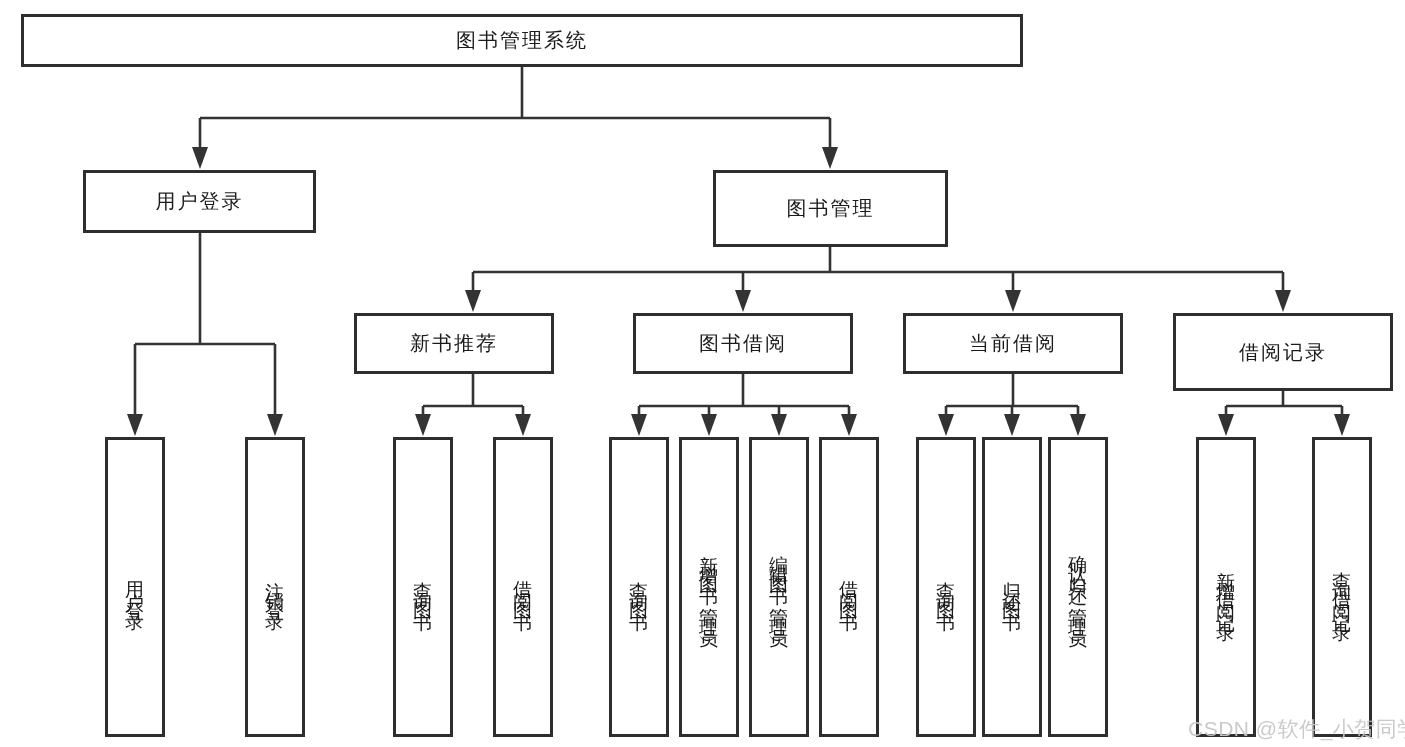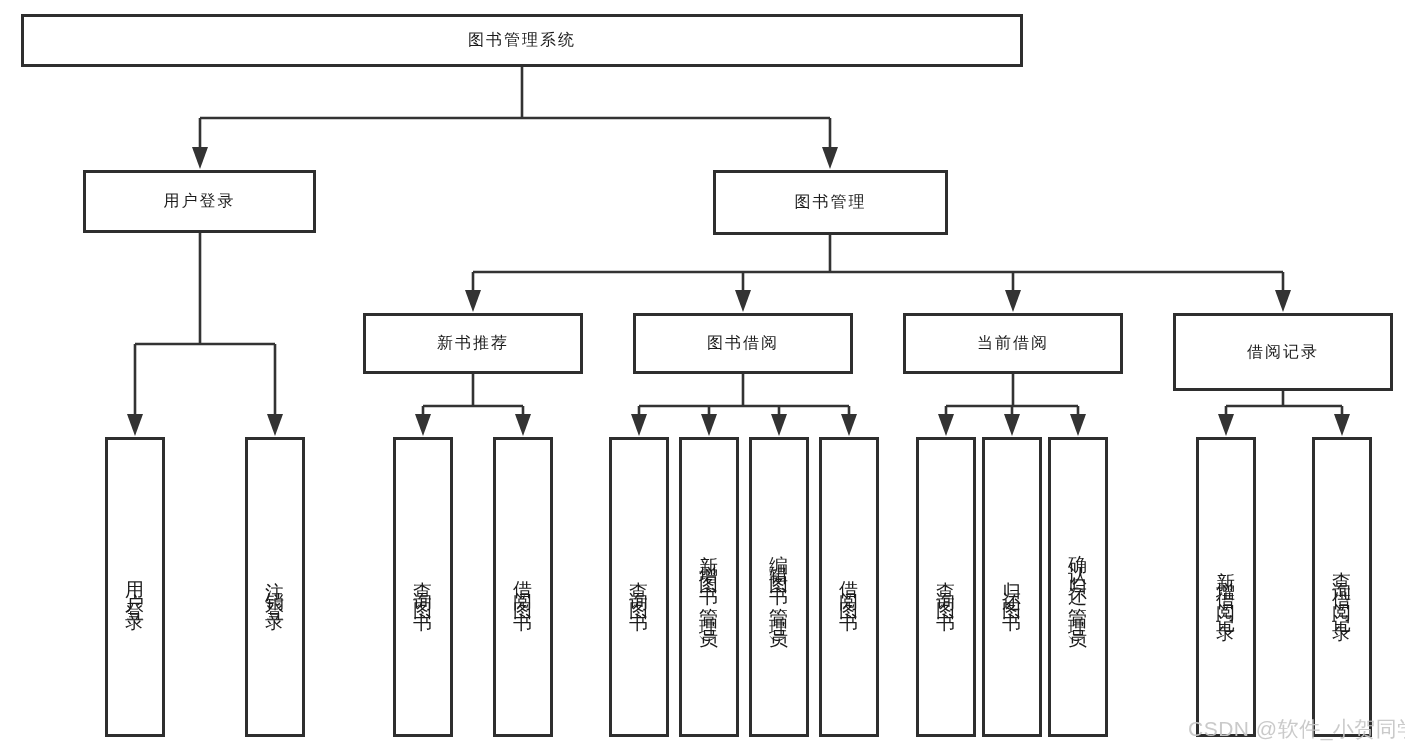--- a/index.html
+++ b/index.html
@@ -6,21 +6,21 @@
   .canvas {
     position:relative; width:1405px; height:747px; background:#ffffff;
     font-family:"Liberation Sans","DejaVu Sans",sans-serif; overflow:hidden;
   }
   .wires { position:absolute; left:0; top:0; width:1405px; height:747px; }
   .node {
     position:absolute; background:#ffffff; border:3px solid #2e2e2e;
     box-sizing:border-box; display:flex; align-items:center; justify-content:center;
     color:#1b1b1b;
   }
-  .node.h span { font-size:16px; letter-spacing:2px; white-space:nowrap; }
+  .node.h span { font-size:20px; letter-spacing:2px; white-space:nowrap; }
   .node.v span {
     writing-mode:vertical-rl; text-orientation:mixed;
     font-size:19px; letter-spacing:10.5px; line-height:1; white-space:nowrap;
   }
   .watermark {
     position:absolute; left:1188px; top:715px; font-size:21px;
     color:rgba(199,199,199,0.95); letter-spacing:0.5px; white-space:nowrap; z-index:5;
   }
 </style>
 </head>
@@ -61,25 +61,25 @@
     </g>
   </svg>
 
   <div class="node h" style="left:21px;top:14px;width:1002px;height:53px">
     <span>图书管理系统</span>
   </div>
 
   <div class="node h" style="left:83px;top:170px;width:233px;height:63px">
     <span>用户登录</span>
   </div>
-  <div class="node h" style="left:713px;top:170px;width:235px;height:65px">
+  <div class="node h" style="left:713px;top:170px;width:235px;height:77px">
     <span>图书管理</span>
   </div>
 
-  <div class="node h" style="left:363px;top:313px;width:220px;height:61px">
+  <div class="node h" style="left:354px;top:313px;width:200px;height:61px">
     <span>新书推荐</span>
   </div>
   <div class="node h" style="left:633px;top:313px;width:220px;height:61px">
     <span>图书借阅</span>
   </div>
   <div class="node h" style="left:903px;top:313px;width:220px;height:61px">
     <span>当前借阅</span>
   </div>
   <div class="node h" style="left:1173px;top:313px;width:220px;height:78px">
     <span>借阅记录</span>

